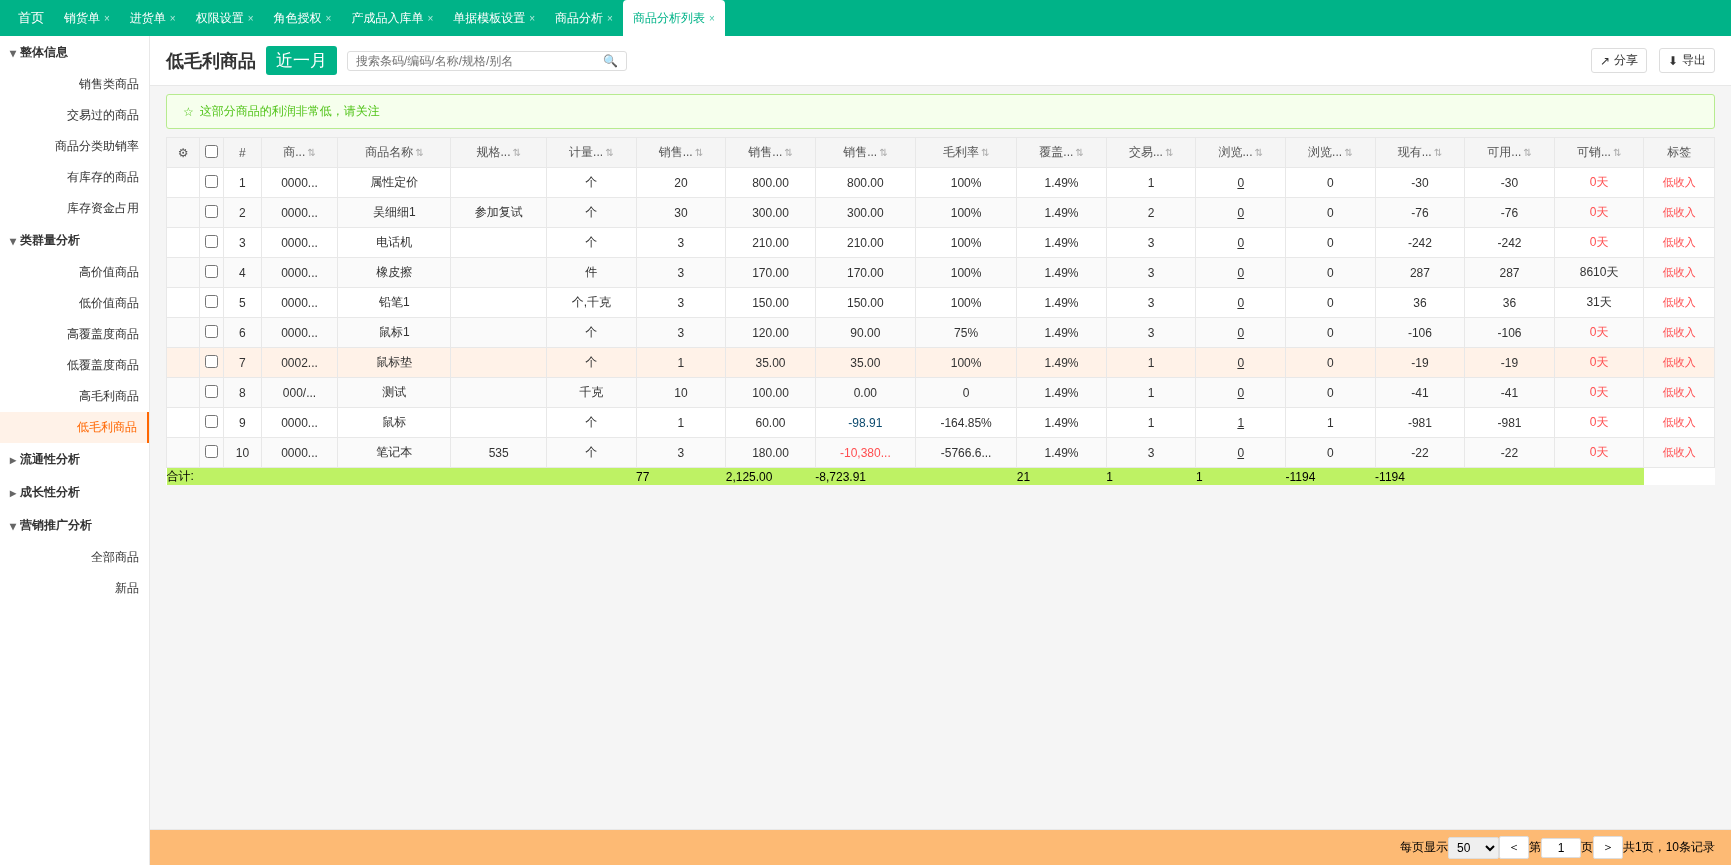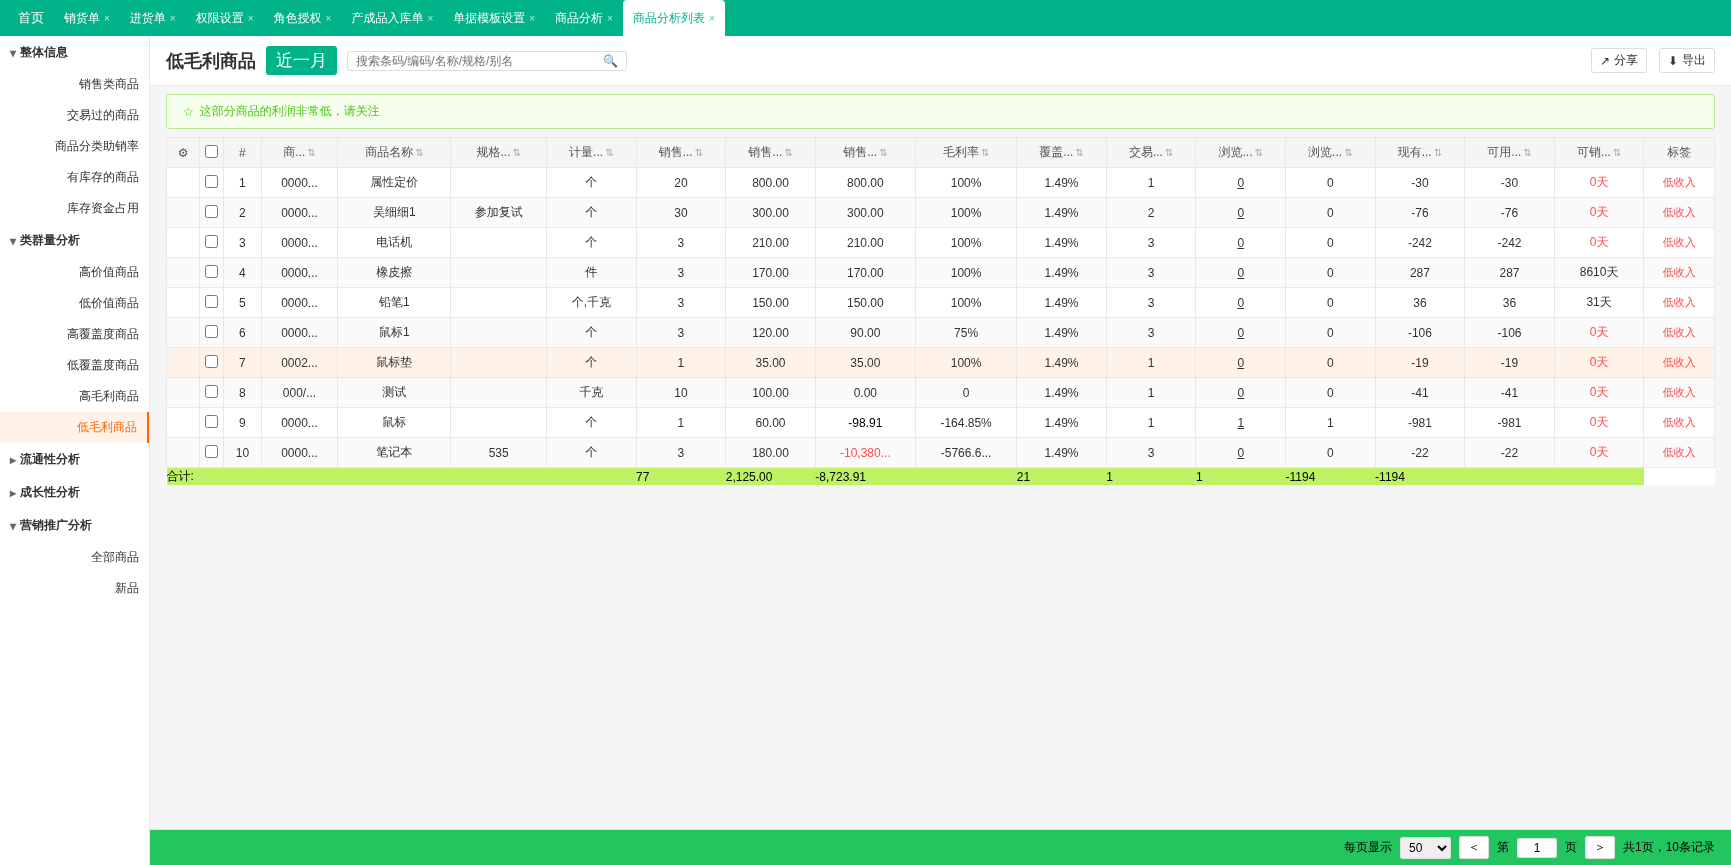--- a/index.html
+++ b/index.html
@@ -180,23 +180,22 @@
       background: #bef264;
       font-weight: normal;
     }
 
     
     .pagination-bar {
       display: flex;
       align-items: center;
       justify-content: flex-end;
       padding: 6px 16px;
-      background: #22c55e;
+      background: #fdba74;
       border-top: 1px solid #e8e8e8;
-      gap: 8px;
       font-size: 12px;
     }
     .pagination-bar select {
       padding: 2px 4px;
       border: 1px solid #ddd;
       border-radius: 2px;
     }
     .pagination-bar .page-btn {
       padding: 2px 8px;
       border: 1px solid #ddd;
@@ -537,21 +536,21 @@
       <td>
         <input type="checkbox" style="">
       </td>
       <td>9</td>
       <td>0000...</td>
       <td>鼠标</td>
       <td></td>
       <td>个</td>
       <td>1</td>
       <td>60.00</td>
-      <td style="color:#000000">-98.91</td>
+      <td style="color:#0c4a6e">-98.91</td>
       <td>-164.85%</td>
       <td>1.49%</td>
       <td>1</td>
       <td><span class="underline-link">1</span></td>
       <td>1</td>
       <td>-981</td>
       <td>-981</td>
       <td style="color:#ff4d4f">0天</td>
       <td><span class="tag-low-income">低收入</span></td>
     </tr>

